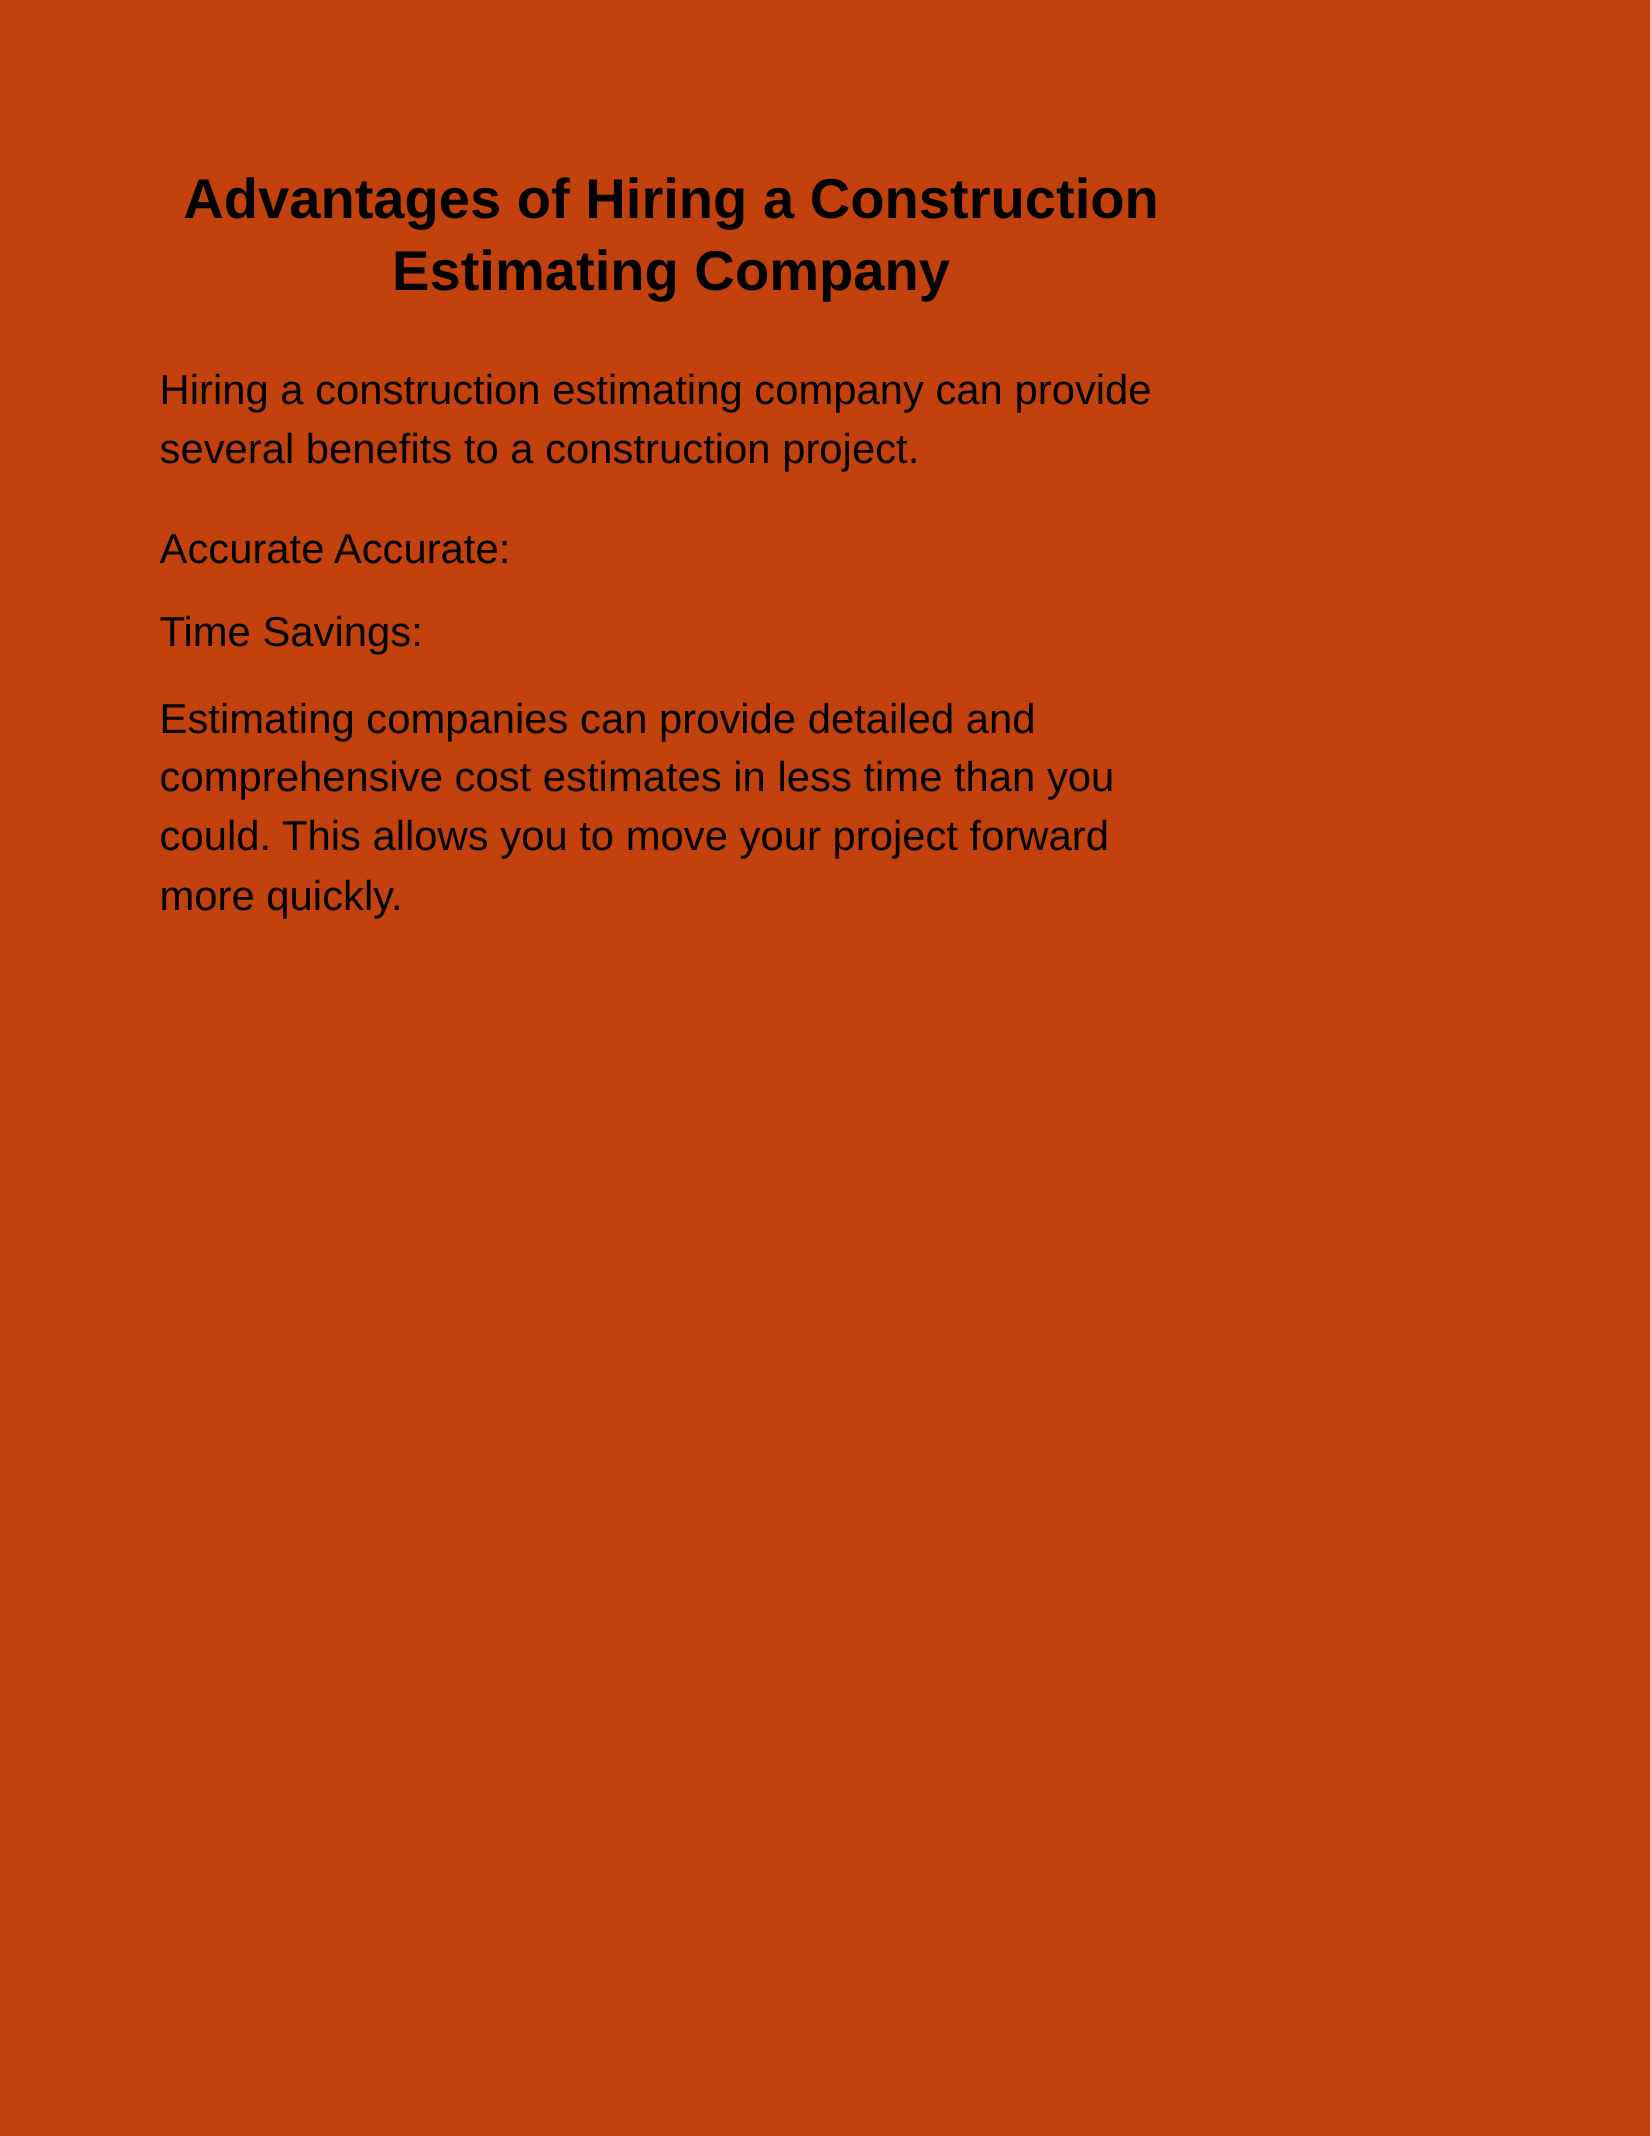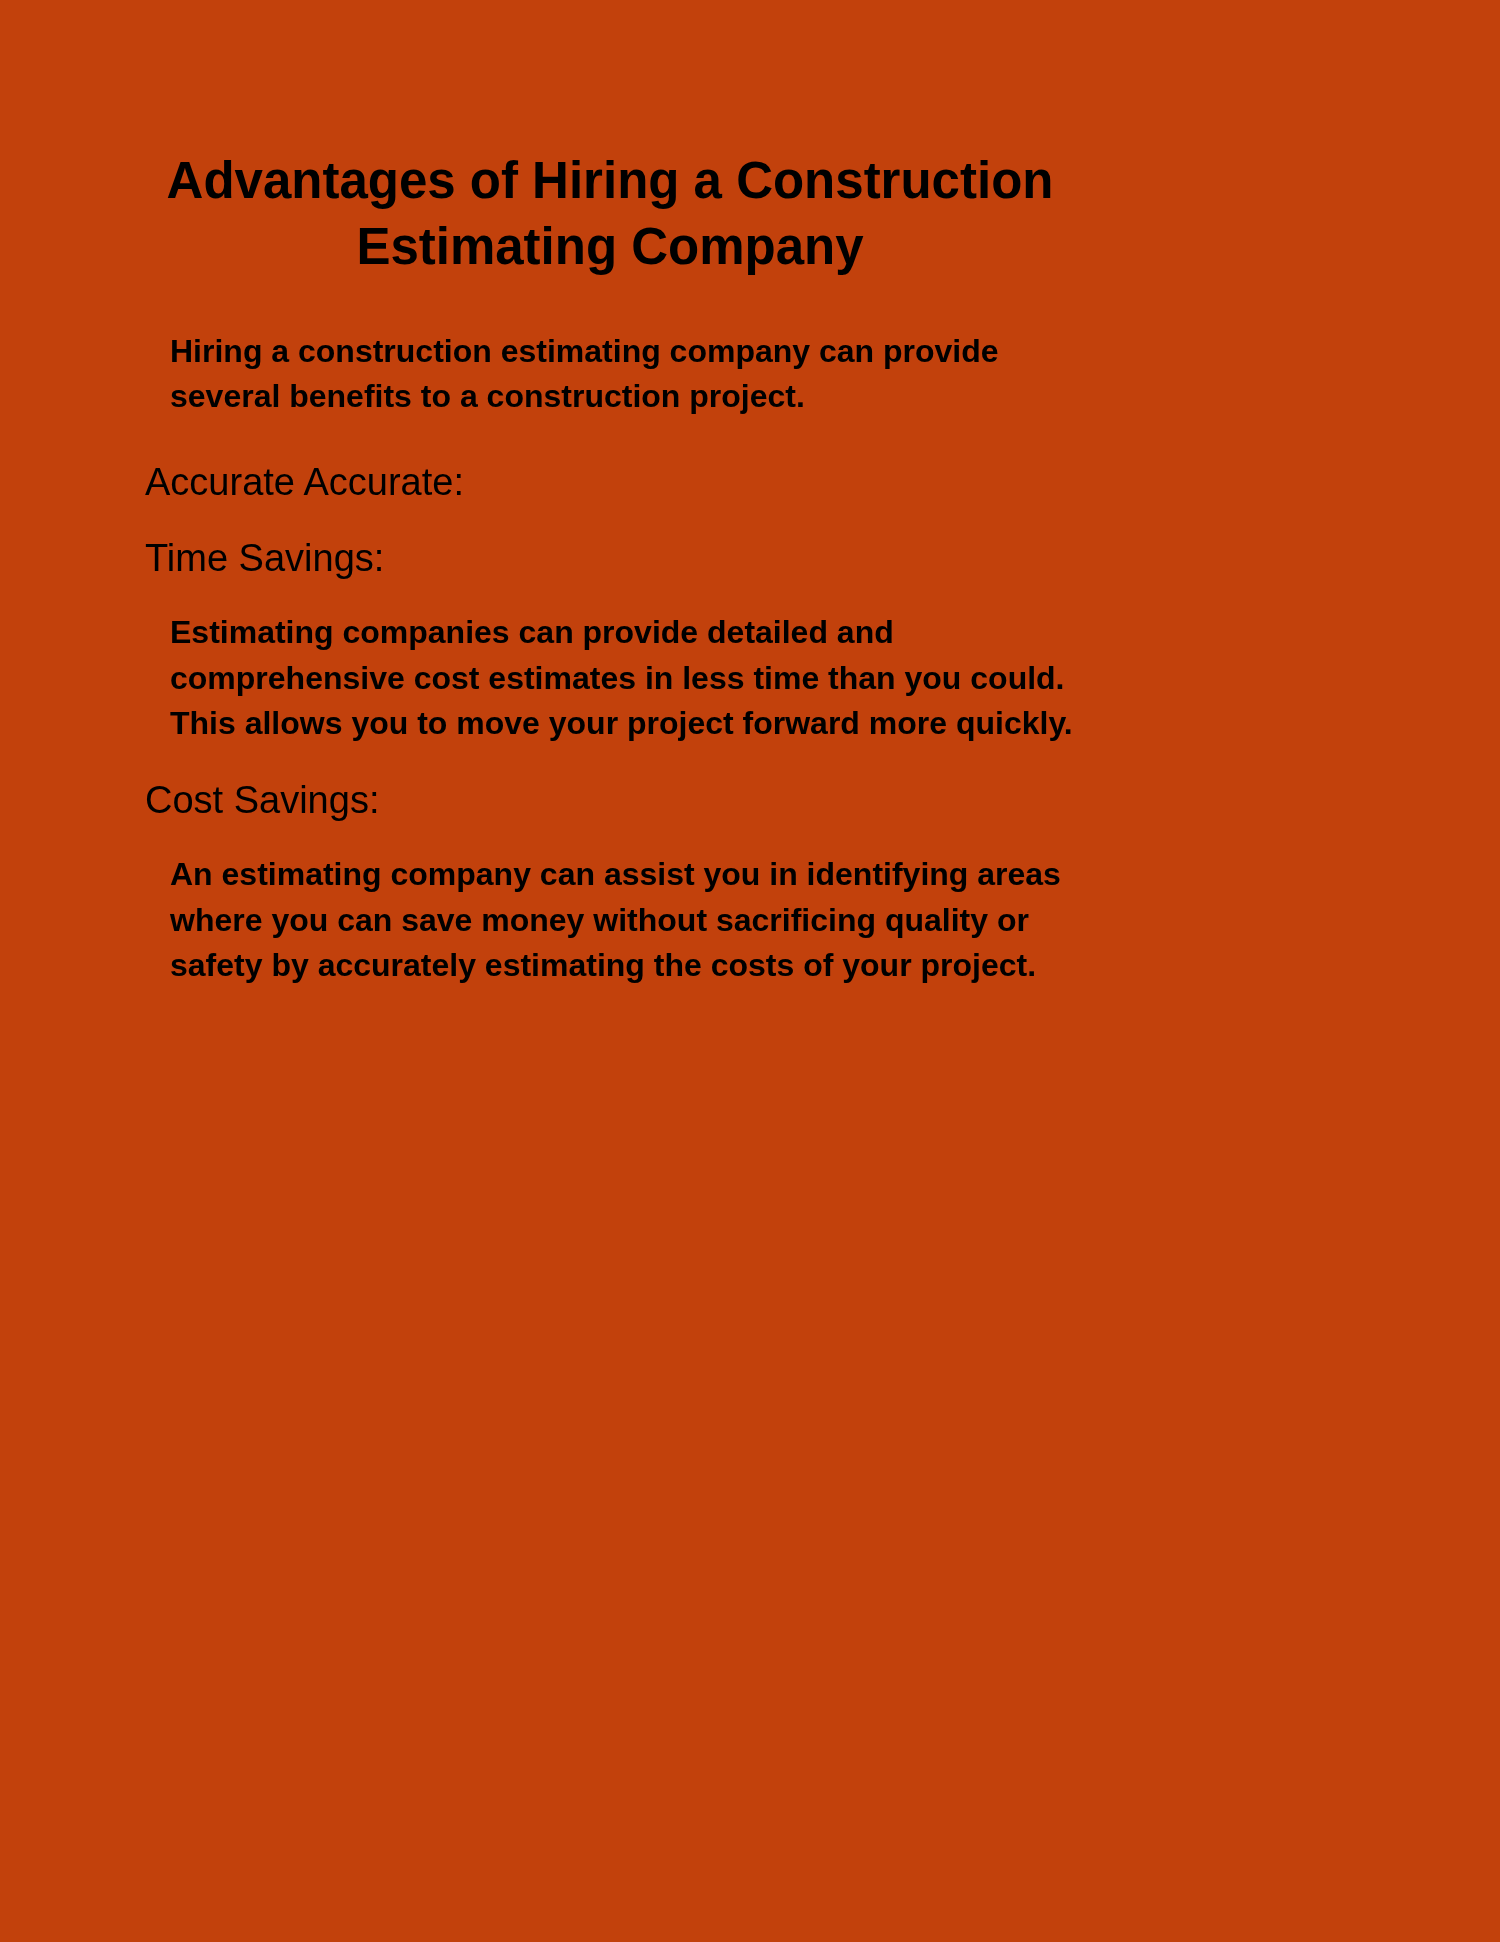--- a/index.html
+++ b/index.html
@@ -28,25 +28,24 @@
   .doc-title {
     font-size: 51px;
     font-weight: 700;
     line-height: 1.3;
     text-align: center;
     letter-spacing: 0;
     margin-bottom: 48px;
   }
 
   .doc-paragraph {
-    font-size: 32px;
-    font-weight: 700;
+    font-size: 38px;
+    font-weight: 400;
     line-height: 1.42;
     margin-bottom: 30px;
-    margin-left: 25px;
   }
 
   .doc-heading {
     font-size: 38px;
     font-weight: 400;
     line-height: 1.25;
     margin-bottom: 28px;
   }
 
   .doc-section:first-of-type .doc-heading {
@@ -65,19 +64,15 @@
 
     <div class="doc-section">
       <h2 class="doc-heading">Accurate Accurate:</h2>
     </div>
 
     <div class="doc-section">
       <h2 class="doc-heading">Time Savings:</h2>
       <p class="doc-paragraph">Estimating companies can provide detailed and comprehensive cost estimates in less time than you could. This allows you to move your project forward more quickly.</p>
     </div>
 
-    <div class="doc-section">
-      <h2 class="doc-heading">Cost Savings:</h2>
-      <p class="doc-paragraph">An estimating company can assist you in identifying areas where you can save money without sacrificing quality or safety by accurately estimating the costs of your project.</p>
-    </div>
 
   </div>
 </div>
 
 </body></html>

